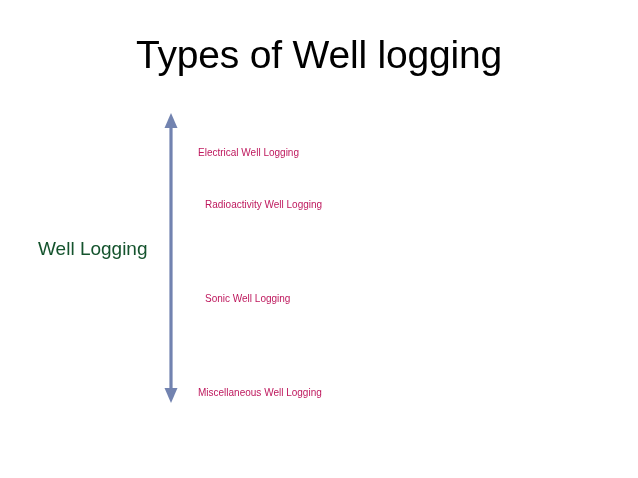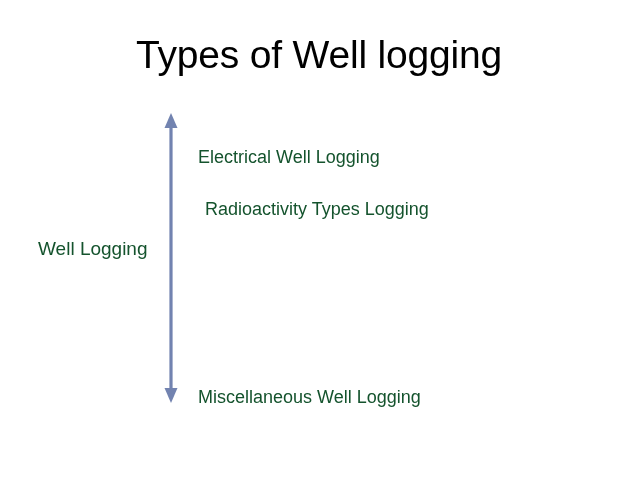--- a/index.html
+++ b/index.html
@@ -40,23 +40,23 @@
     position: absolute;
     left: 38px;
     top: 238px;
     font-size: 19px;
     font-weight: 400;
     color: #14532d;
     white-space: nowrap;
   }
   .log-type {
     position: absolute;
-    font-size: 18px;
+    font-size: 10px;
     font-weight: 400;
-    color: #14532d;
+    color: #be185d;
     white-space: nowrap;
   }
   .log-type.t0 { left: 198px; top: 147px; }
   .log-type.t1 { left: 205px; top: 199px; }
   .log-type.t2 { left: 205px; top: 293px; }
   .log-type.t3 { left: 198px; top: 379px; margin-top: 8px; }
 </style>
 </head>
 <body>
 
@@ -67,18 +67,19 @@
   <div id="category-label">Well Logging</div>
 
   <svg id="arrow-svg" viewBox="0 0 30 300" aria-hidden="true">
     <line x1="15" y1="14" x2="15" y2="286" stroke="#7283b0" stroke-width="3.2"></line>
     <polygon points="15,5 21.5,20 8.5,20" fill="#7283b0"></polygon>
     <polygon points="15,295 21.5,280 8.5,280" fill="#7283b0"></polygon>
   </svg>
 
   <div class="log-type t0">Electrical Well Logging</div>
 
-  <div class="log-type t1">Radioactivity Types Logging</div>
+  <div class="log-type t1">Radioactivity Well Logging</div>
 
+  <div class="log-type t2">Sonic Well Logging</div>
 
   <div class="log-type t3">Miscellaneous Well Logging</div>
 
 </div>
 
 </body></html>

